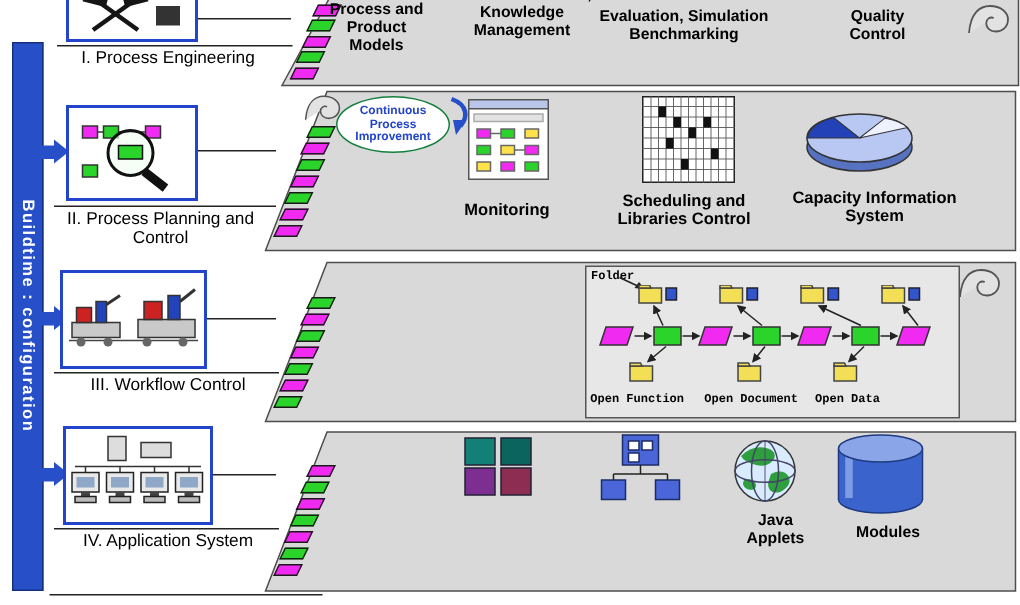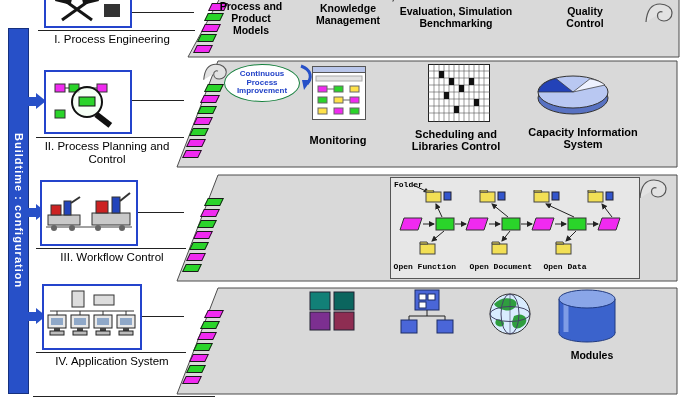--- a/index.html
+++ b/index.html
@@ -341,20 +341,21 @@
 
   <svg class="abs" style="left:488px;top:292px" width="44" height="44" viewBox="0 0 44 44">
     <circle cx="22" cy="22" r="20" fill="#d9ecff" stroke="#333"></circle>
     <path d="M6 12 Q14 4 24 7 Q30 9 28 14 Q24 20 16 18 Q8 16 6 12Z" fill="#2f9e3f"></path>
     <path d="M26 24 Q34 20 38 26 Q40 32 32 36 Q24 38 24 30 Z" fill="#2f9e3f"></path>
     <path d="M8 28 Q14 26 16 31 Q16 36 10 34 Q6 32 8 28Z" fill="#2f9e3f"></path>
     <ellipse cx="22" cy="22" rx="20" ry="7.5" fill="none" stroke="#446"></ellipse>
     <ellipse cx="22" cy="22" rx="9" ry="20" fill="none" stroke="#446"></ellipse>
     <line x1="22" y1="2" x2="22" y2="42" stroke="#446" stroke-width="0.6"></line>
   </svg>
+  <div class="il" style="left:489px;top:342px;width:56px">Java Applets</div>
 
   <svg class="abs" style="left:554px;top:288px" width="66" height="56" viewBox="0 0 66 56">
     <ellipse cx="33" cy="45" rx="28" ry="9" fill="#3b63cc" stroke="#203a80"></ellipse>
     <rect x="5" y="11" width="56" height="34" fill="#3b63cc"></rect>
     <line x1="5" y1="11" x2="5" y2="45" stroke="#203a80"></line>
     <line x1="61" y1="11" x2="61" y2="45" stroke="#203a80"></line>
     <path d="M12 16 V44" stroke="#7f9ce6" stroke-width="5" fill="none"></path>
     <ellipse cx="33" cy="11" rx="28" ry="9" fill="#8aa6e8" stroke="#203a80"></ellipse>
   </svg>
   <div class="il" style="left:561px;top:350px;width:62px">Modules</div>

